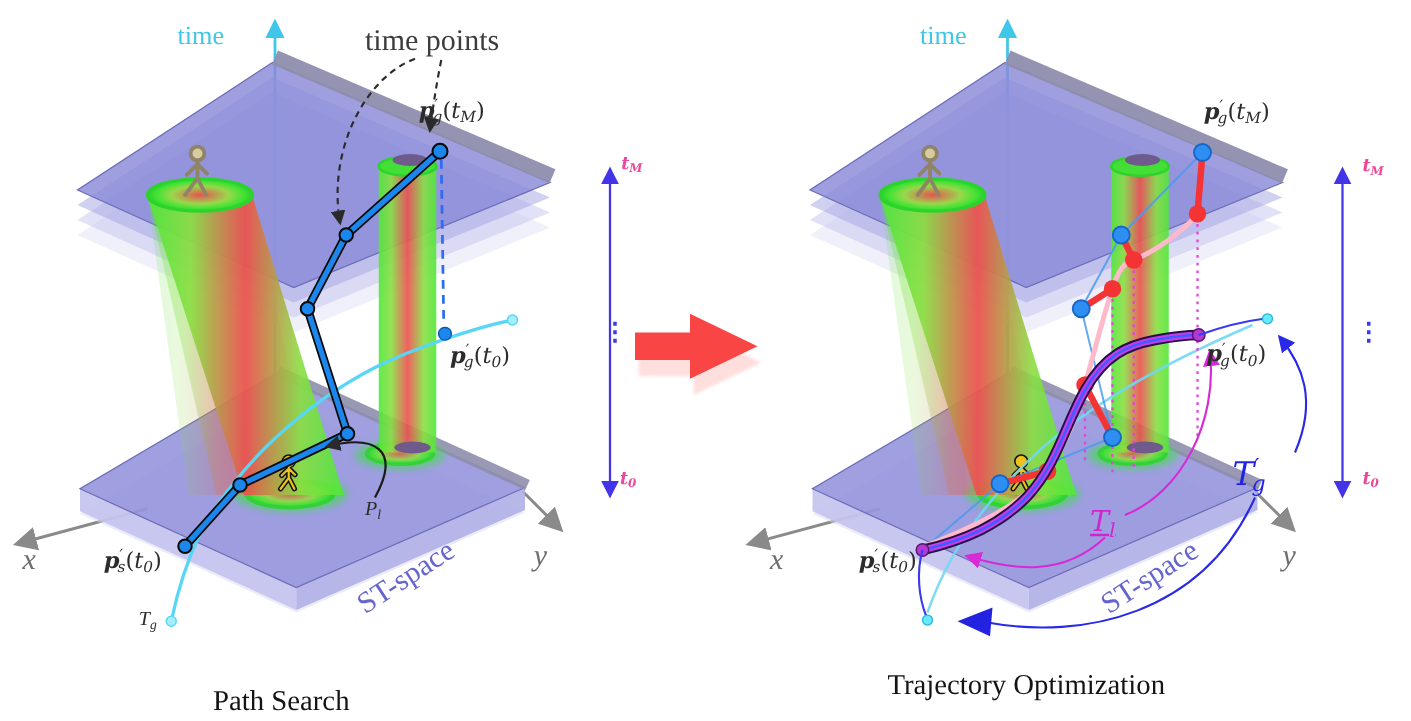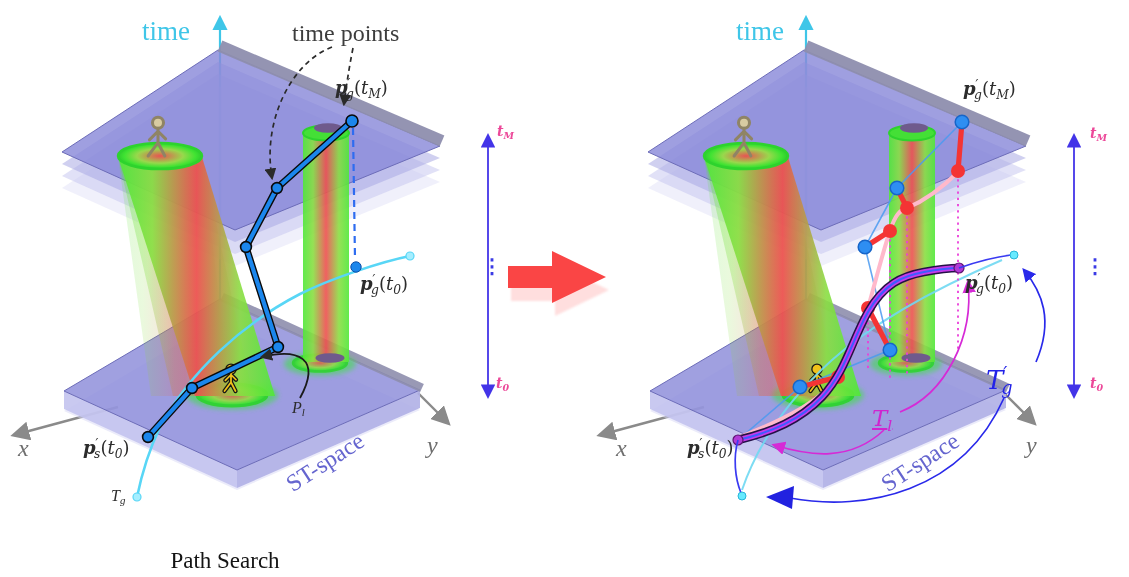--- a/index.html
+++ b/index.html
@@ -7,21 +7,21 @@
           font-family:"Liberation Serif","DejaVu Serif",serif;}
   svg{position:absolute;left:0;top:0;}
   .lbl{position:absolute;white-space:nowrap;line-height:1;}
   .mlabel{position:absolute;white-space:nowrap;line-height:1;
           font-family:"DejaVu Serif","Liberation Serif",serif;color:#2c2c2c;font-size:18px;}
   .mlabel .bi{font-weight:700;font-style:italic;}
   .mlabel .it{font-style:italic;}
   .mlabel .cal{font-style:italic;}
   .mlabel sub{font-style:italic;font-size:68%;vertical-align:-0.3em;}
   .mlabel sup{font-style:italic;font-size:68%;vertical-align:0.5em;margin-right:-0.35em;}
-  .time-label{font-size:27px;color:#3fc6e8;text-align:center;}
+  .time-label{font-size:21px;color:#3fc6e8;text-align:center;}
   .knot-label{font-size:24px;color:#3d3d3d;}
   .axis-label{font-size:24px;color:#6e6e6e;font-style:italic;}
   .st-label{font-size:24px;color:#6565cf;width:140px;text-align:center;transform:rotate(-33deg);}
   .t-label{font-size:14px;color:#ec4899;font-weight:700;}
   .dots-label{font-size:20px;color:#3b3be5;font-weight:700;}
   .caption{font-size:23px;color:#141414;text-align:center;width:260px;}
   .traj-l{color:#cf25cf;font-size:23px;text-decoration:underline;}
   .traj-gp{color:#2222e8;font-size:26px;font-weight:400;}
   .script-label{font-size:16px;font-family:Liberation Serif, serif;}
 </style>
@@ -255,14 +255,15 @@
 <div class="mlabel" style="left:965px;top:273px;"><span class="bi">p</span><sup class="sup">′</sup><sub class="sub">g</sub><span class="n">(</span><span class="it">t</span><sub class="sub">0</sub><span class="n">)</span></div>
 <div class="mlabel" style="left:687px;top:438px;"><span class="bi">p</span><sup class="sup">′</sup><sub class="sub">s</sub><span class="n">(</span><span class="it">t</span><sub class="sub">0</sub><span class="n">)</span></div>
 <div class="mlabel traj-l" style="left:872px;top:407px;"><span class="cal">T</span><sub class="sub">l</sub></div>
 <div class="mlabel traj-gp" style="left:986px;top:366px;"><span class="cal">T</span><sup class="sup">′</sup><sub class="sub">g</sub></div>
 <div class="lbl axis-label" style="left:616px;top:436px;">x</div>
 <div class="lbl axis-label" style="left:1026px;top:433px;">y</div>
 <div class="lbl st-label" style="left:850px;top:450px;">ST-space</div>
 <div class="mlabel t-label" style="left:1090px;top:126px;"><span class="bi">t</span><sub class="sub">M</sub></div>
 <div class="mlabel t-label" style="left:1090px;top:376px;"><span class="bi">t</span><sub class="sub">0</sub></div>
 <div class="lbl dots-label" style="left:1085px;top:256px;">⋮</div>
+<div class="lbl caption" style="left:691px;top:536px;">Trajectory Optimization</div>
 
 </div>
 
 </body></html>

